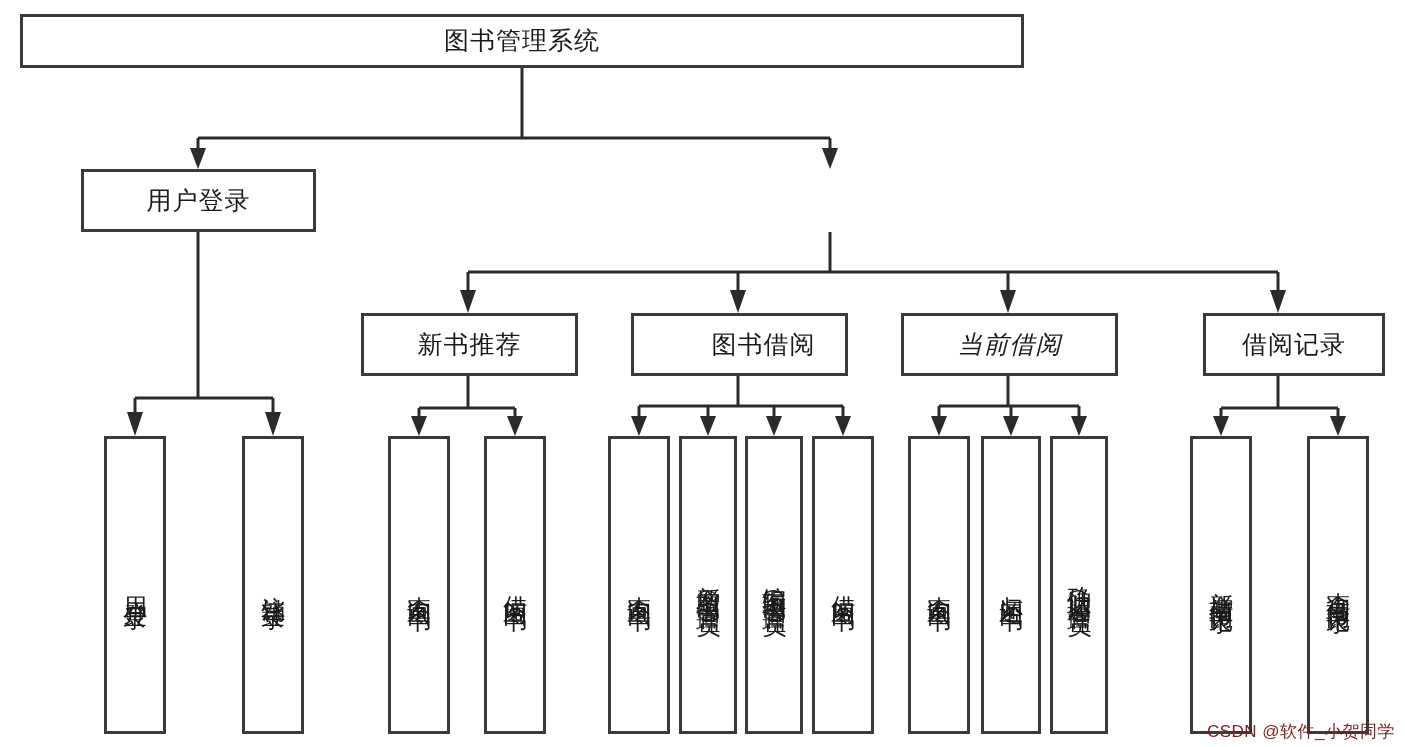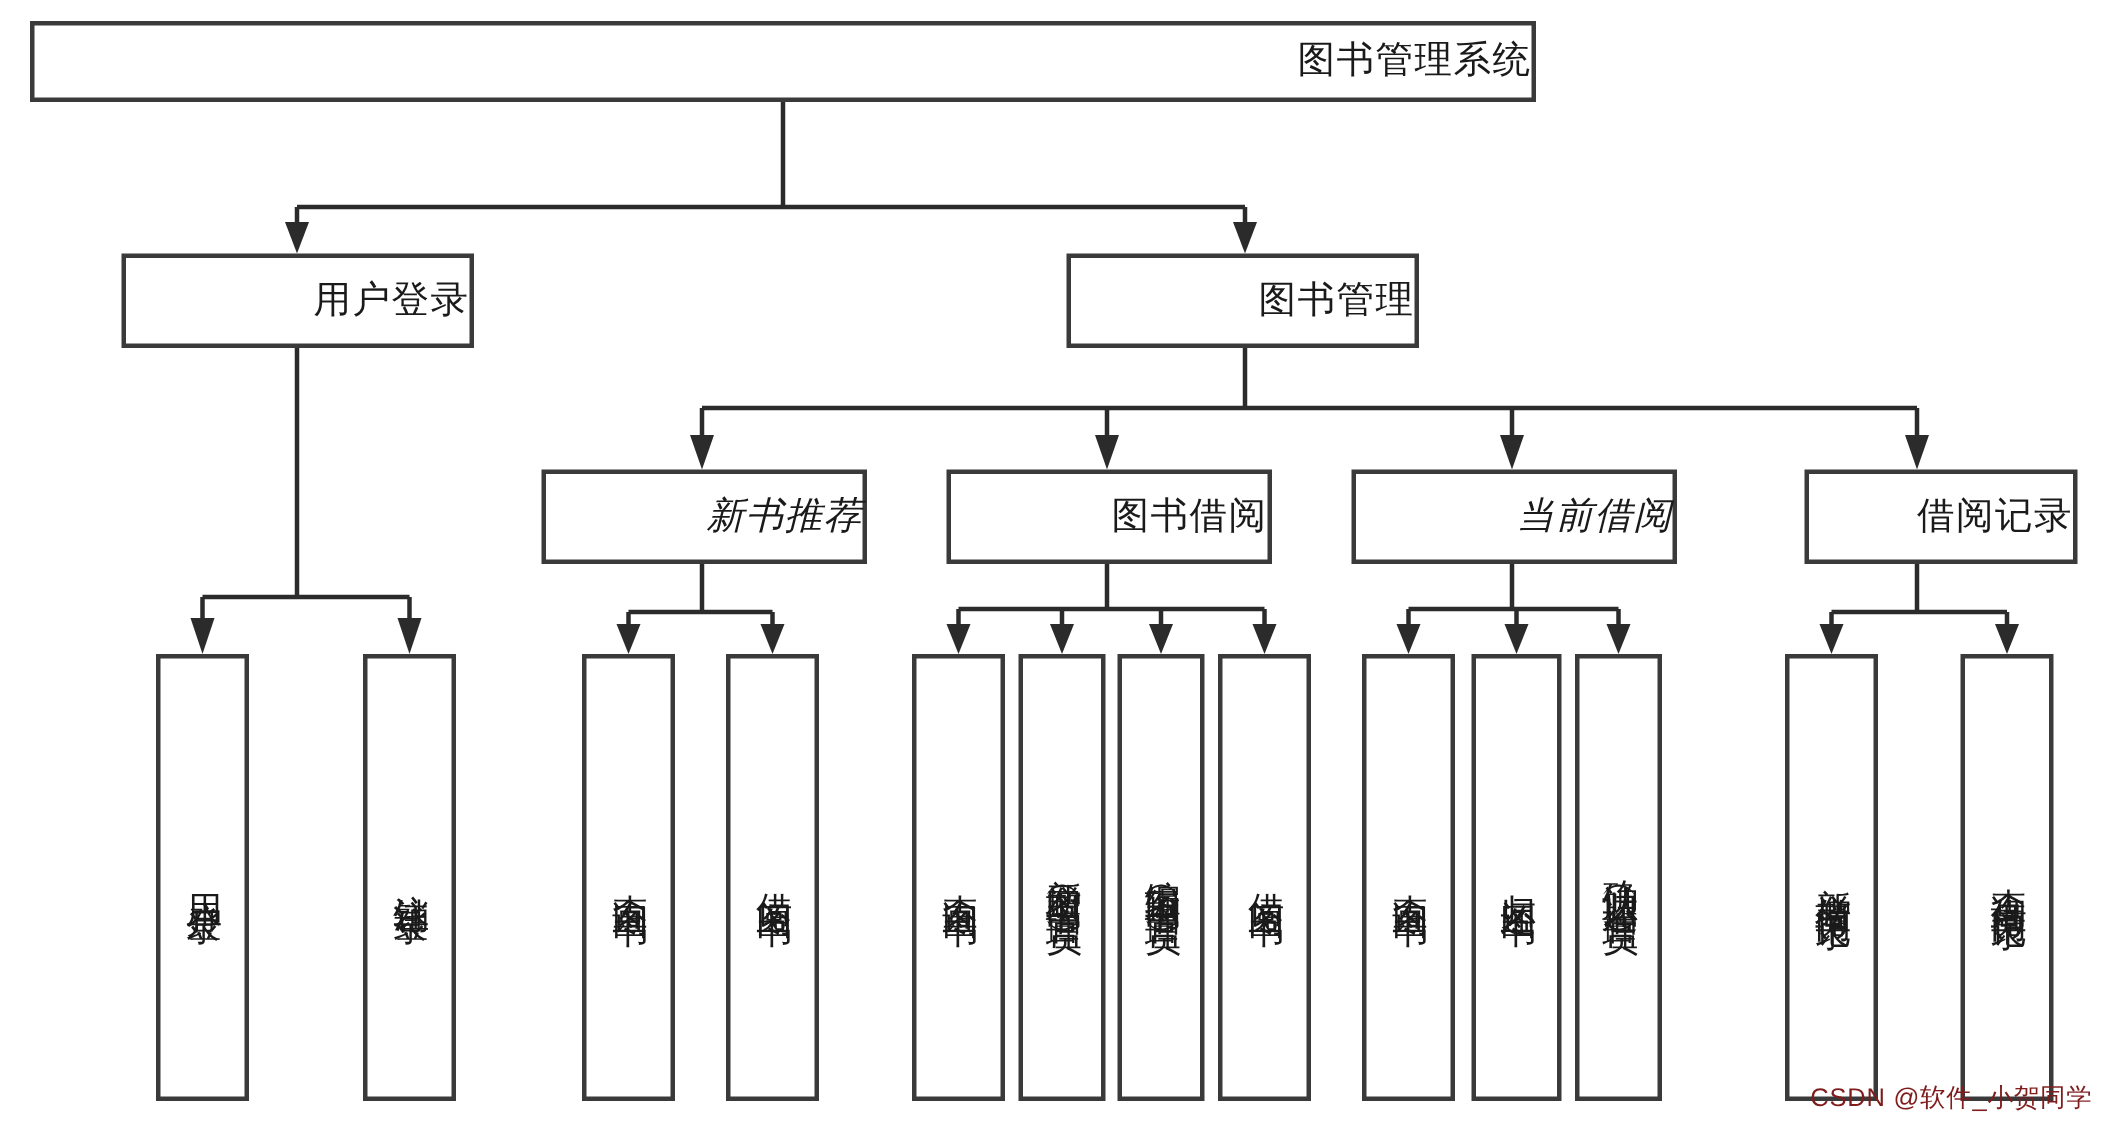--- a/index.html
+++ b/index.html
@@ -17,21 +17,21 @@
     background: #ffffff;
     overflow: hidden;
   }
   .node {
     position: absolute;
     box-sizing: border-box;
     border: 3px solid #3a3a3a;
     background: #ffffff;
     display: flex;
     align-items: center;
-    justify-content: flex-end;
+    justify-content: center;
     color: #1a1a1a;
   }
   .node-label {
     display: block;
     text-align: center;
     line-height: 1.25;
     color: #1a1a1a;
   }
   
   .node.horiz .node-label {
@@ -167,25 +167,22 @@
     </g>
   </svg>
 
   <div class="node horiz root" style="left:20px; top:14px; width:1004px; height:54px;">
     <span class="node-label">图书管理系统</span>
   </div>
 
   <div class="node horiz" style="left:81px; top:169px; width:235px; height:63px;">
     <span class="node-label">用户登录</span>
   </div>
-  <div class="node horiz" style="left:711px; top:169px; width:235px; height:63px;">
-    <span class="node-label">图书管理</span>
-  </div>
-
-  <div class="node horiz" style="left:361px; top:313px; width:217px; height:63px;font-style:italic;">
+
+  <div class="node horiz" style="left:361px; top:313px; width:217px; height:63px;">
     <span class="node-label">新书推荐</span>
   </div>
   <div class="node horiz" style="left:631px; top:313px; width:217px; height:63px;padding-left:48px;">
     <span class="node-label">图书借阅</span>
   </div>
   <div class="node horiz" style="left:901px; top:313px; width:217px; height:63px;font-style:italic;">
     <span class="node-label">当前借阅</span>
   </div>
   <div class="node horiz" style="left:1203px; top:313px; width:182px; height:63px;">
     <span class="node-label">借阅记录</span>

